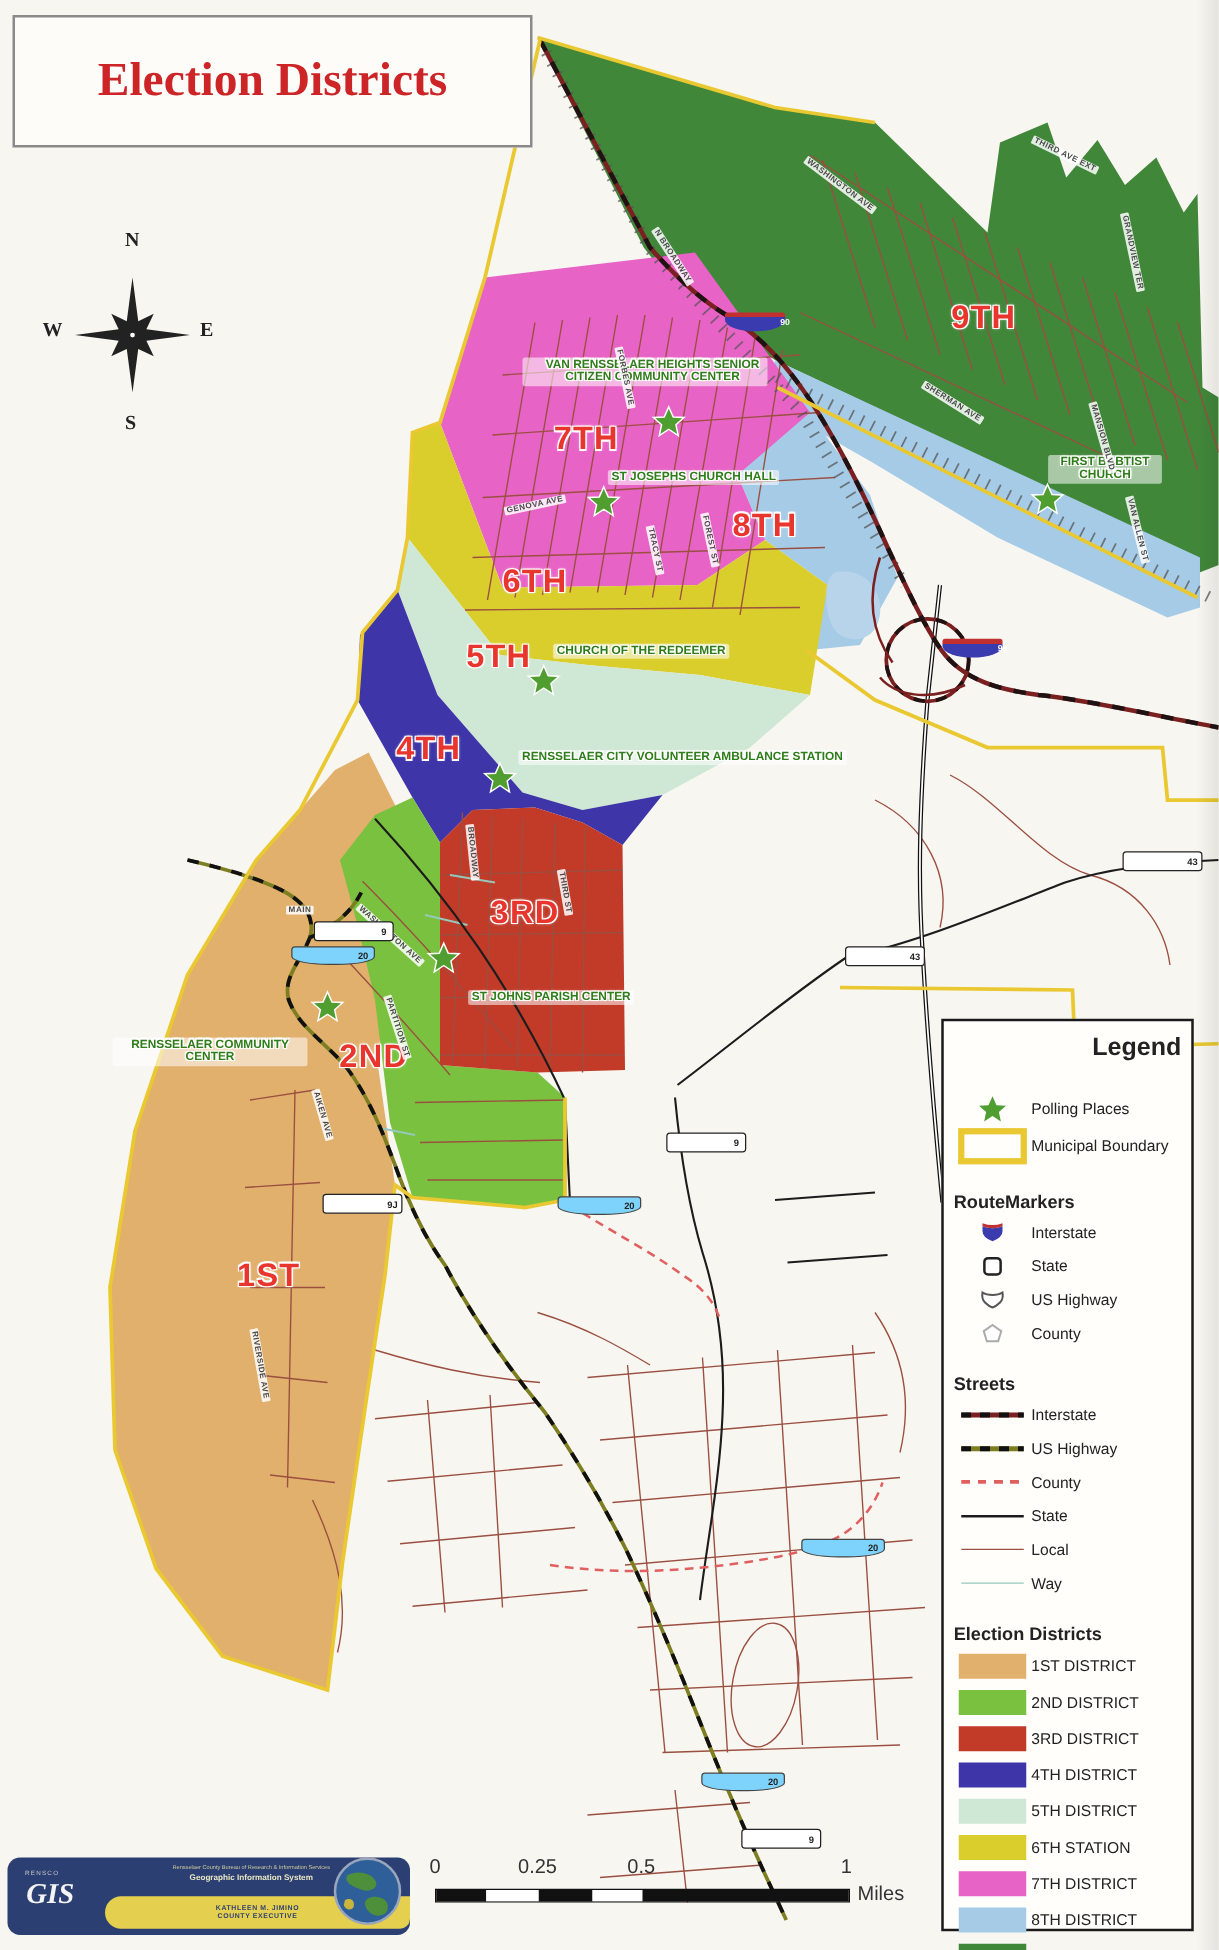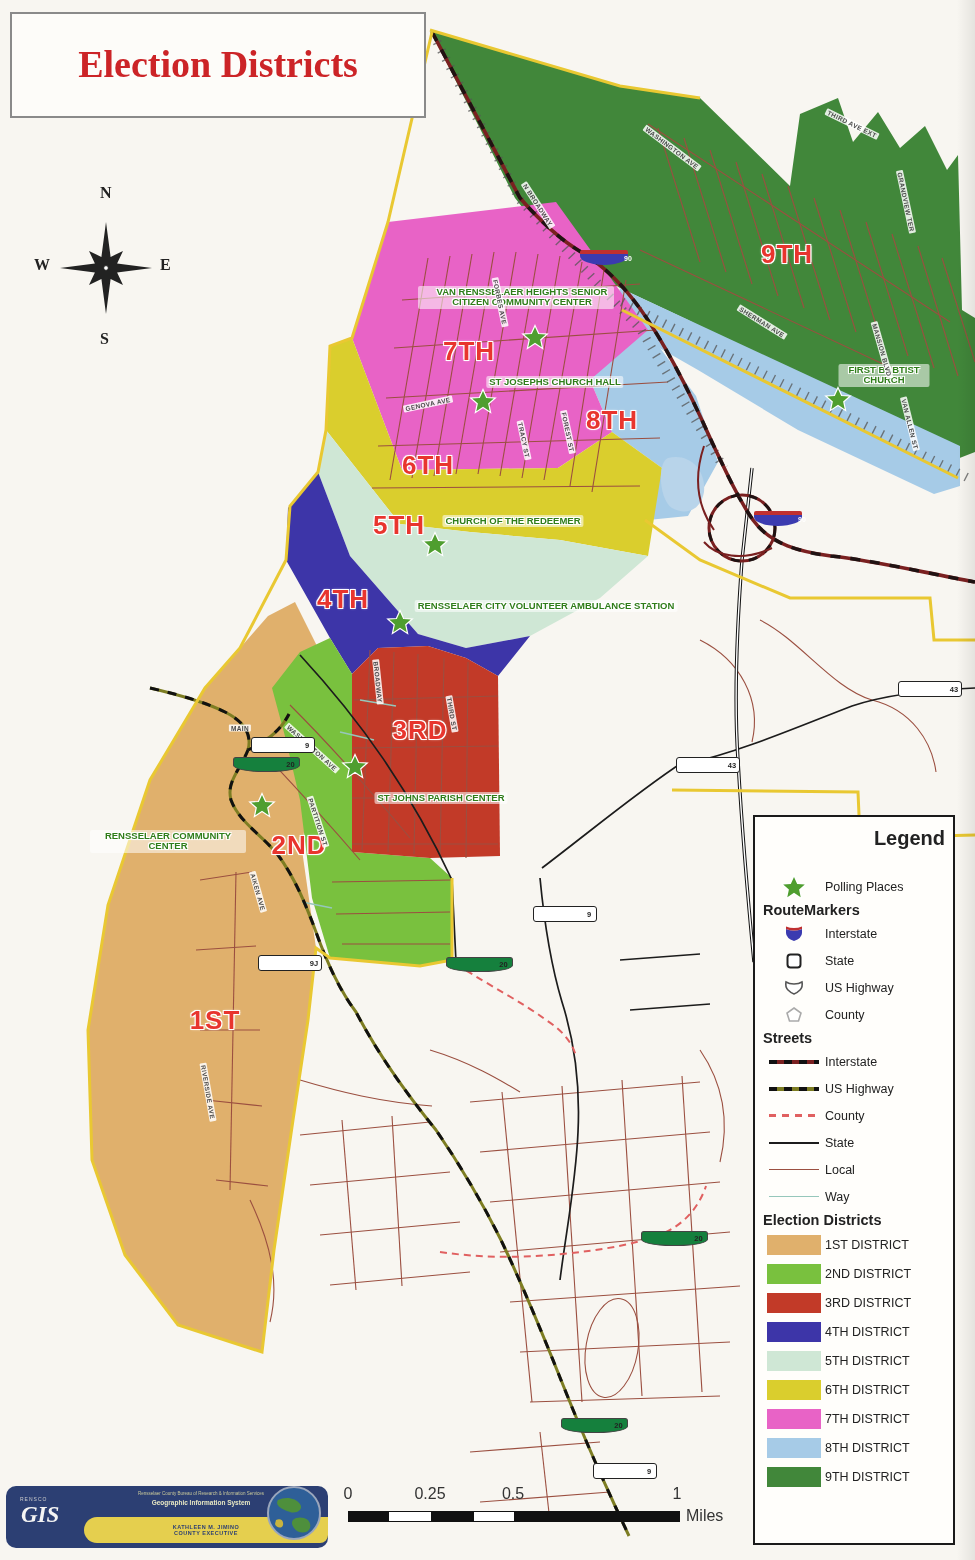--- a/index.html
+++ b/index.html
@@ -19,31 +19,31 @@
   .pp{position:absolute;transform:translate(-50%,0);font-size:9.5px;font-weight:bold;color:#2f7d1a;
       text-align:center;line-height:1.1;background:rgba(255,255,255,.55);border-radius:2px;padding:1px 3px;}
   
   .st{position:absolute;font-size:6.5px;font-weight:bold;color:#4a4a4a;background:rgba(255,255,255,.85);
       padding:0 2px;letter-spacing:.4px;white-space:nowrap;border-radius:1px;}
   
   .rm{position:absolute;display:flex;align-items:center;justify-content:center;font-weight:bold;padding-left:48px;}
   .rm-i{width:17px;height:15px;background:linear-gradient(#c03030 0 4px,#3b3bb0 4px);color:#fff;
         font-size:7px;border-radius:2px 2px 50% 50%/2px 2px 60% 60%;padding-top:2px;box-sizing:border-box;}
   .rm-s{width:14px;height:14px;background:#fff;border:1.5px solid #222;border-radius:3px;font-size:7.5px;color:#222;}
-  .rm-u{width:17px;height:13px;background:#15803d;border:1.4px solid #444;border-radius:3px 3px 45% 45%;font-size:7.5px;color:#222;}
+  .rm-u{width:17px;height:13px;background:#7dd3fc;border:1.4px solid #444;border-radius:3px 3px 45% 45%;font-size:7.5px;color:#222;}
   
   #compass{position:absolute;left:46px;top:190px;width:120px;height:152px;}
   #compass .dir{position:absolute;font-family:"Liberation Serif",serif;font-weight:bold;font-size:16px;color:#222;}
   
   #legend{position:absolute;left:753px;top:815px;width:202px;height:730px;background:#fffefb;
           border:2.5px solid #1a1a1a;box-sizing:border-box;padding:10px 8px 6px 8px;font-size:12.5px;color:#222;}
   #legend .lg-title{text-align:right;font-size:20px;font-weight:bold;margin-bottom:23px;}
   .lg-row{display:flex;align-items:center;min-height:27px;}
   .lg-ic{width:62px;display:flex;align-items:center;justify-content:center;flex:0 0 62px;}
-  .lg-head{font-size:14.5px;font-weight:bold;margin:2px 0 2px 0;}
+  .lg-head{font-size:14.5px;font-weight:bold;margin:20px 0 2px 0;}
   .lg-line{width:50px;height:4px;position:relative;}
   .lg-sw{width:54px;height:20px;}
   
   #scalebar{position:absolute;left:340px;top:1485px;width:380px;height:50px;font-size:16px;color:#333;}
   #scalebar .tick{position:absolute;top:0;transform:translateX(-50%);}
   #scalebar .bar{position:absolute;left:8px;top:26px;width:330px;height:9px;border:1px solid #111;display:flex;}
   #scalebar .unit{position:absolute;left:346px;top:22px;}
   
   #gis{position:absolute;left:6px;top:1486px;width:322px;height:62px;background:#2c3f73;border-radius:10px;}
   #gis .l1{position:absolute;left:90px;top:5px;width:210px;text-align:center;font-size:4.5px;color:#c8c89a;}
@@ -323,20 +323,28 @@
     <div class="lg-title">Legend</div>
 
     <div class="lg-row">
       <span class="lg-ic">
         <svg width="26" height="24">
             <use href="#star-sym" transform="translate(13,13)"></use>
           </svg>
       </span>
       <span>Polling Places</span>
     </div>
+    <div class="lg-row" style="min-height:34px;">
+      <span class="lg-ic">
+        <svg width="56" height="30">
+            <rect x="3" y="3" width="50" height="24" fill="#fffefb" stroke-width="5" stroke="#e9c832"></rect>
+          </svg>
+      </span>
+      <span>Municipal Boundary</span>
+    </div>
 
     <div class="lg-head">RouteMarkers</div>
     <div class="lg-row">
       <span class="lg-ic">
         <svg width="20" height="17">
             <path d="M2,4 Q10,7 18,4 L18,8 Q18,13 10,16 Q2,13 2,8 Z" fill="#3b3bb0"></path>
             <path d="M2,4 Q10,7 18,4 L18,1.5 Q10,4.5 2,1.5 Z" fill="#c03030"></path>
           </svg>
       </span>
       <span>Interstate</span>
@@ -436,21 +444,21 @@
     <div class="lg-row" style="min-height:29px;">
       <span class="lg-ic">
           <span class="lg-sw" style="background: rgb(207, 231, 213);"></span>
         </span>
       <span>5TH DISTRICT</span>
     </div>
     <div class="lg-row" style="min-height:29px;">
       <span class="lg-ic">
           <span class="lg-sw" style="background: rgb(218, 206, 45);"></span>
         </span>
-      <span>6TH DISTRICT</span>
+      <span>6TH STATION</span>
     </div>
     <div class="lg-row" style="min-height:29px;">
       <span class="lg-ic">
           <span class="lg-sw" style="background: rgb(232, 99, 198);"></span>
         </span>
       <span>7TH DISTRICT</span>
     </div>
     <div class="lg-row" style="min-height:29px;">
       <span class="lg-ic">
           <span class="lg-sw" style="background: rgb(166, 203, 231);"></span>

